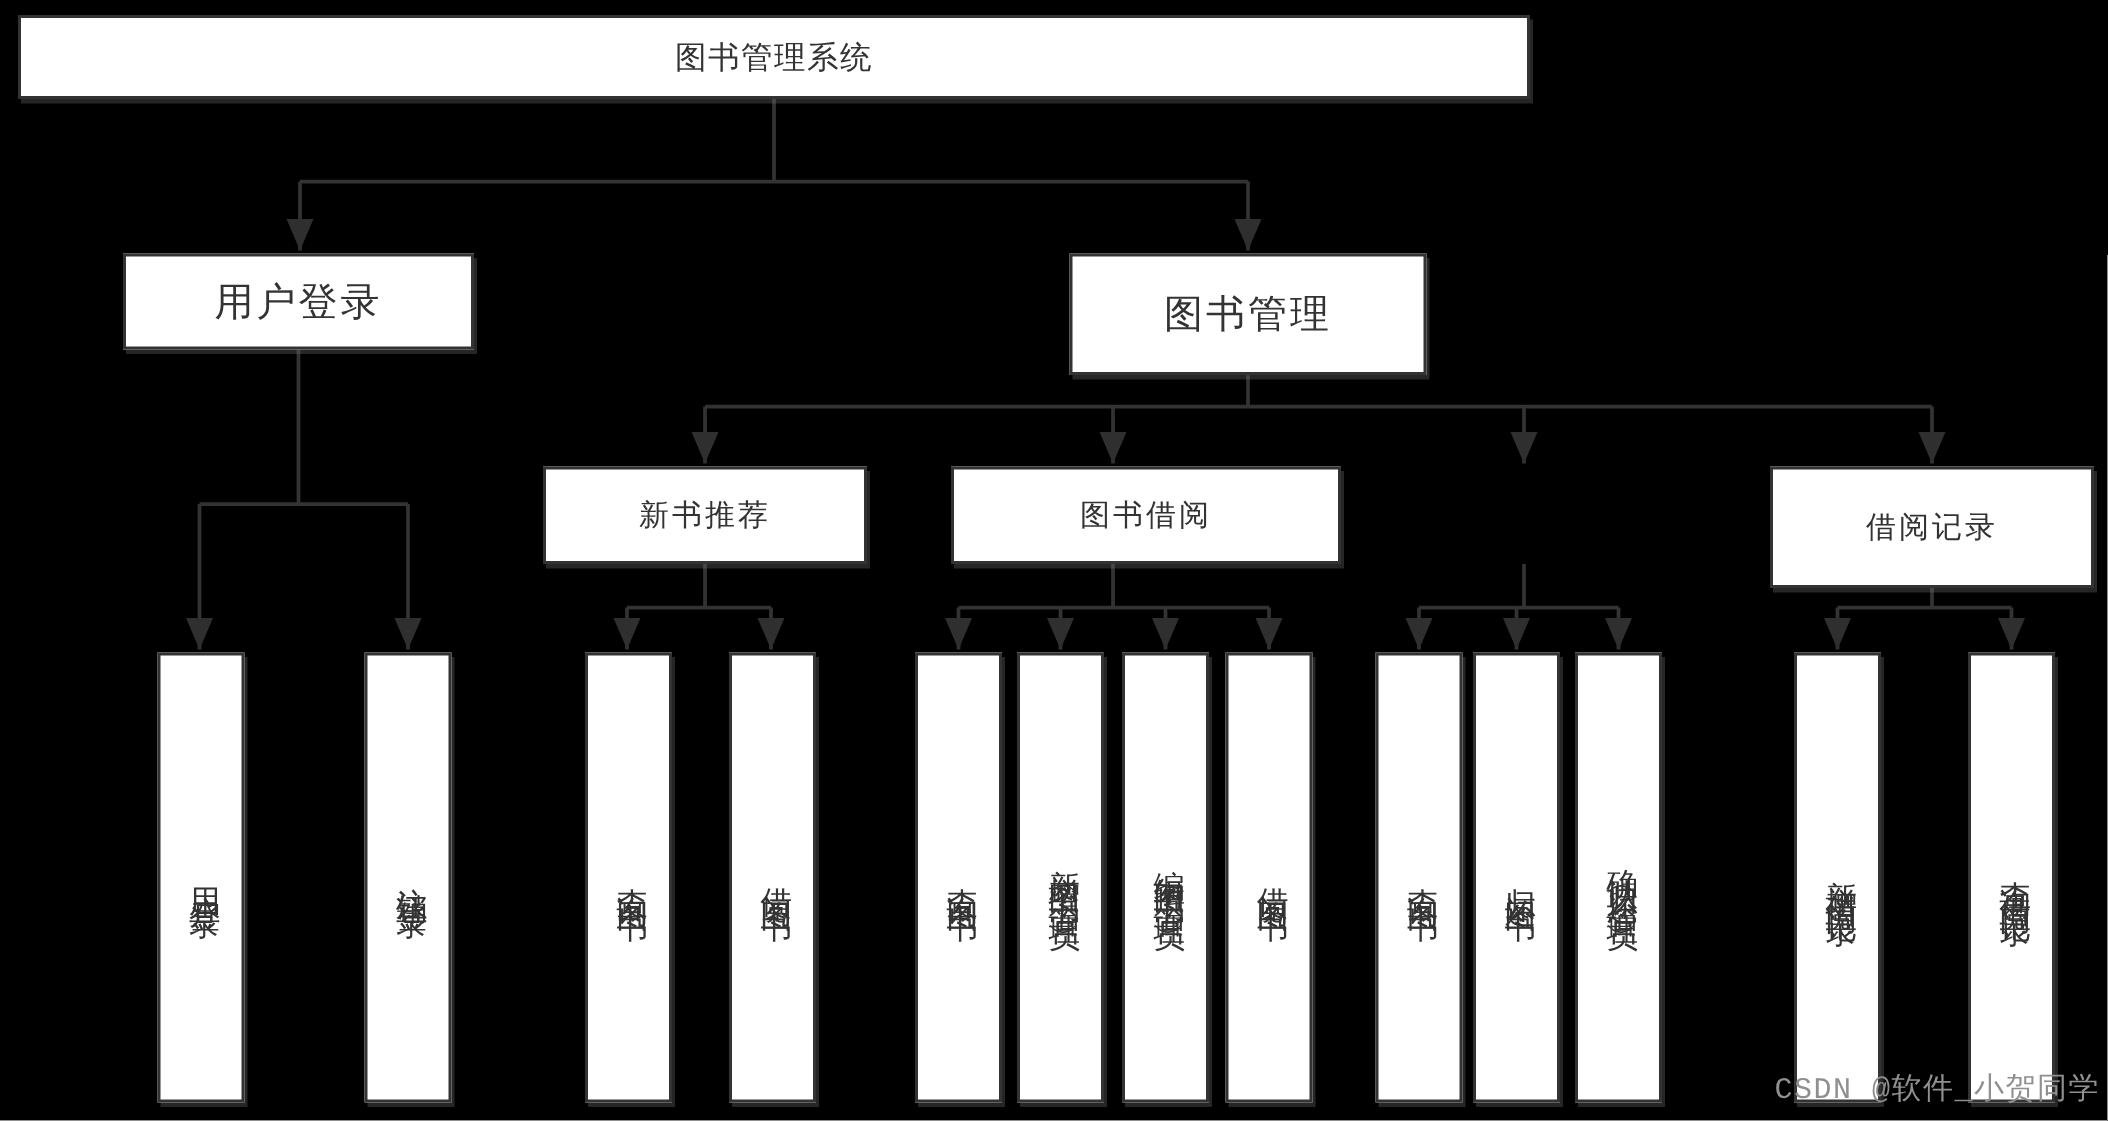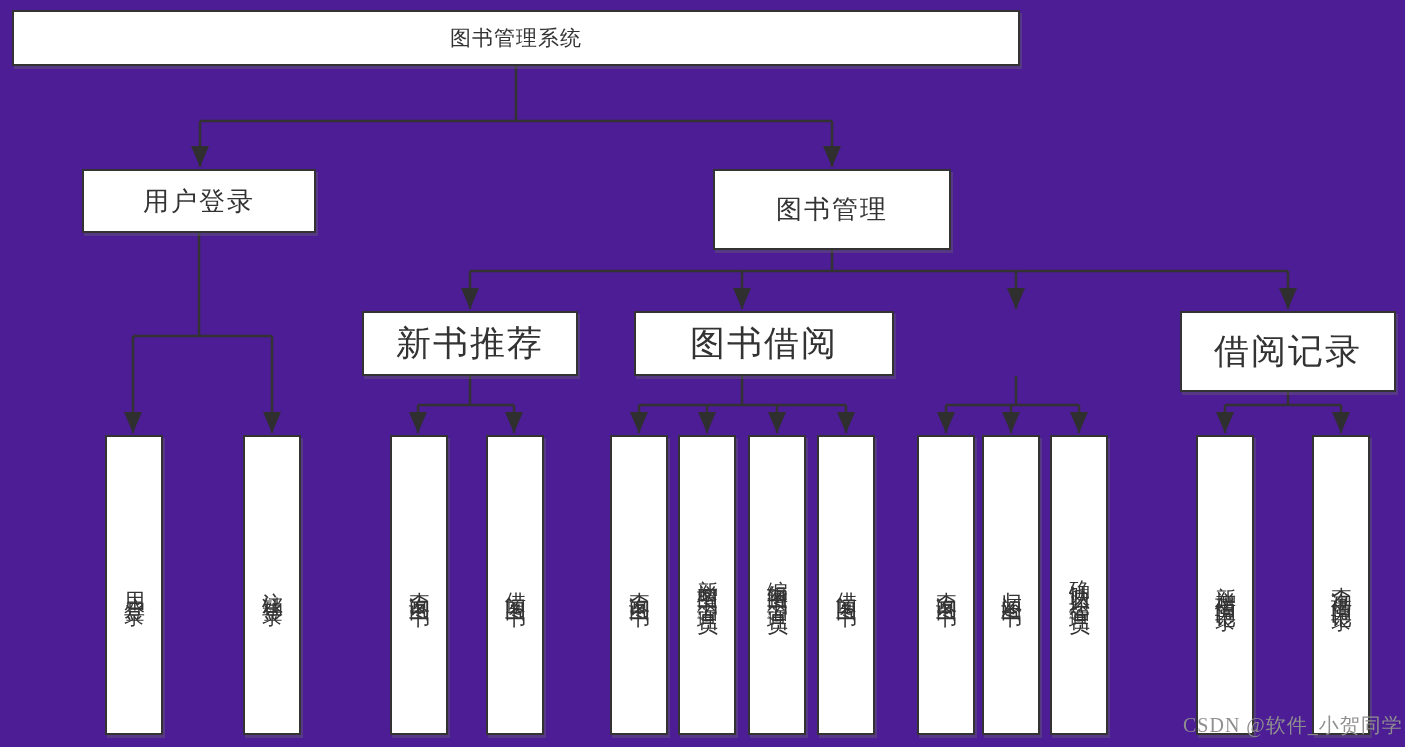--- a/index.html
+++ b/index.html
@@ -1,22 +1,22 @@
 <!DOCTYPE html>
 <html><head>
 <meta charset="utf-8">
 <style>
   html, body { margin: 0; padding: 0; background: #ffffff; }
   .stage {
     position: relative;
     width: 1405px;
     height: 747px;
-    background: #4c1d95;
+    background: #000000;
     overflow: hidden;
-    font-family: Liberation Serif, serif;
+    font-family: Liberation Mono, monospace;
     color: #333333;
   }
   .wires {
     position: absolute;
     left: 0; top: 0;
     width: 1405px; height: 747px;
     pointer-events: none;
   }
   .node {
     position: absolute;
@@ -25,21 +25,21 @@
     border: 2.5px solid #333333;
     box-shadow: 2px 3px 0 rgba(110,110,110,0.35);
     display: flex;
     align-items: center;
     justify-content: center;
     text-align: center;
     color: #333333;
   }
   .node.root  { font-size: 21px; letter-spacing: 1px; }
   .node.lvl2  { font-size: 26px; letter-spacing: 2px; }
-  .node.lvl3  { font-size: 35px; letter-spacing: 2px; }
+  .node.lvl3  { font-size: 20px; letter-spacing: 2px; }
   .node.leaf {
     font-size: 21px;
     writing-mode: vertical-rl;
     text-orientation: mixed;
     letter-spacing: 5px;
     line-height: 1.0;
   }
   .watermark {
     position: absolute;
     left: 1183px;

